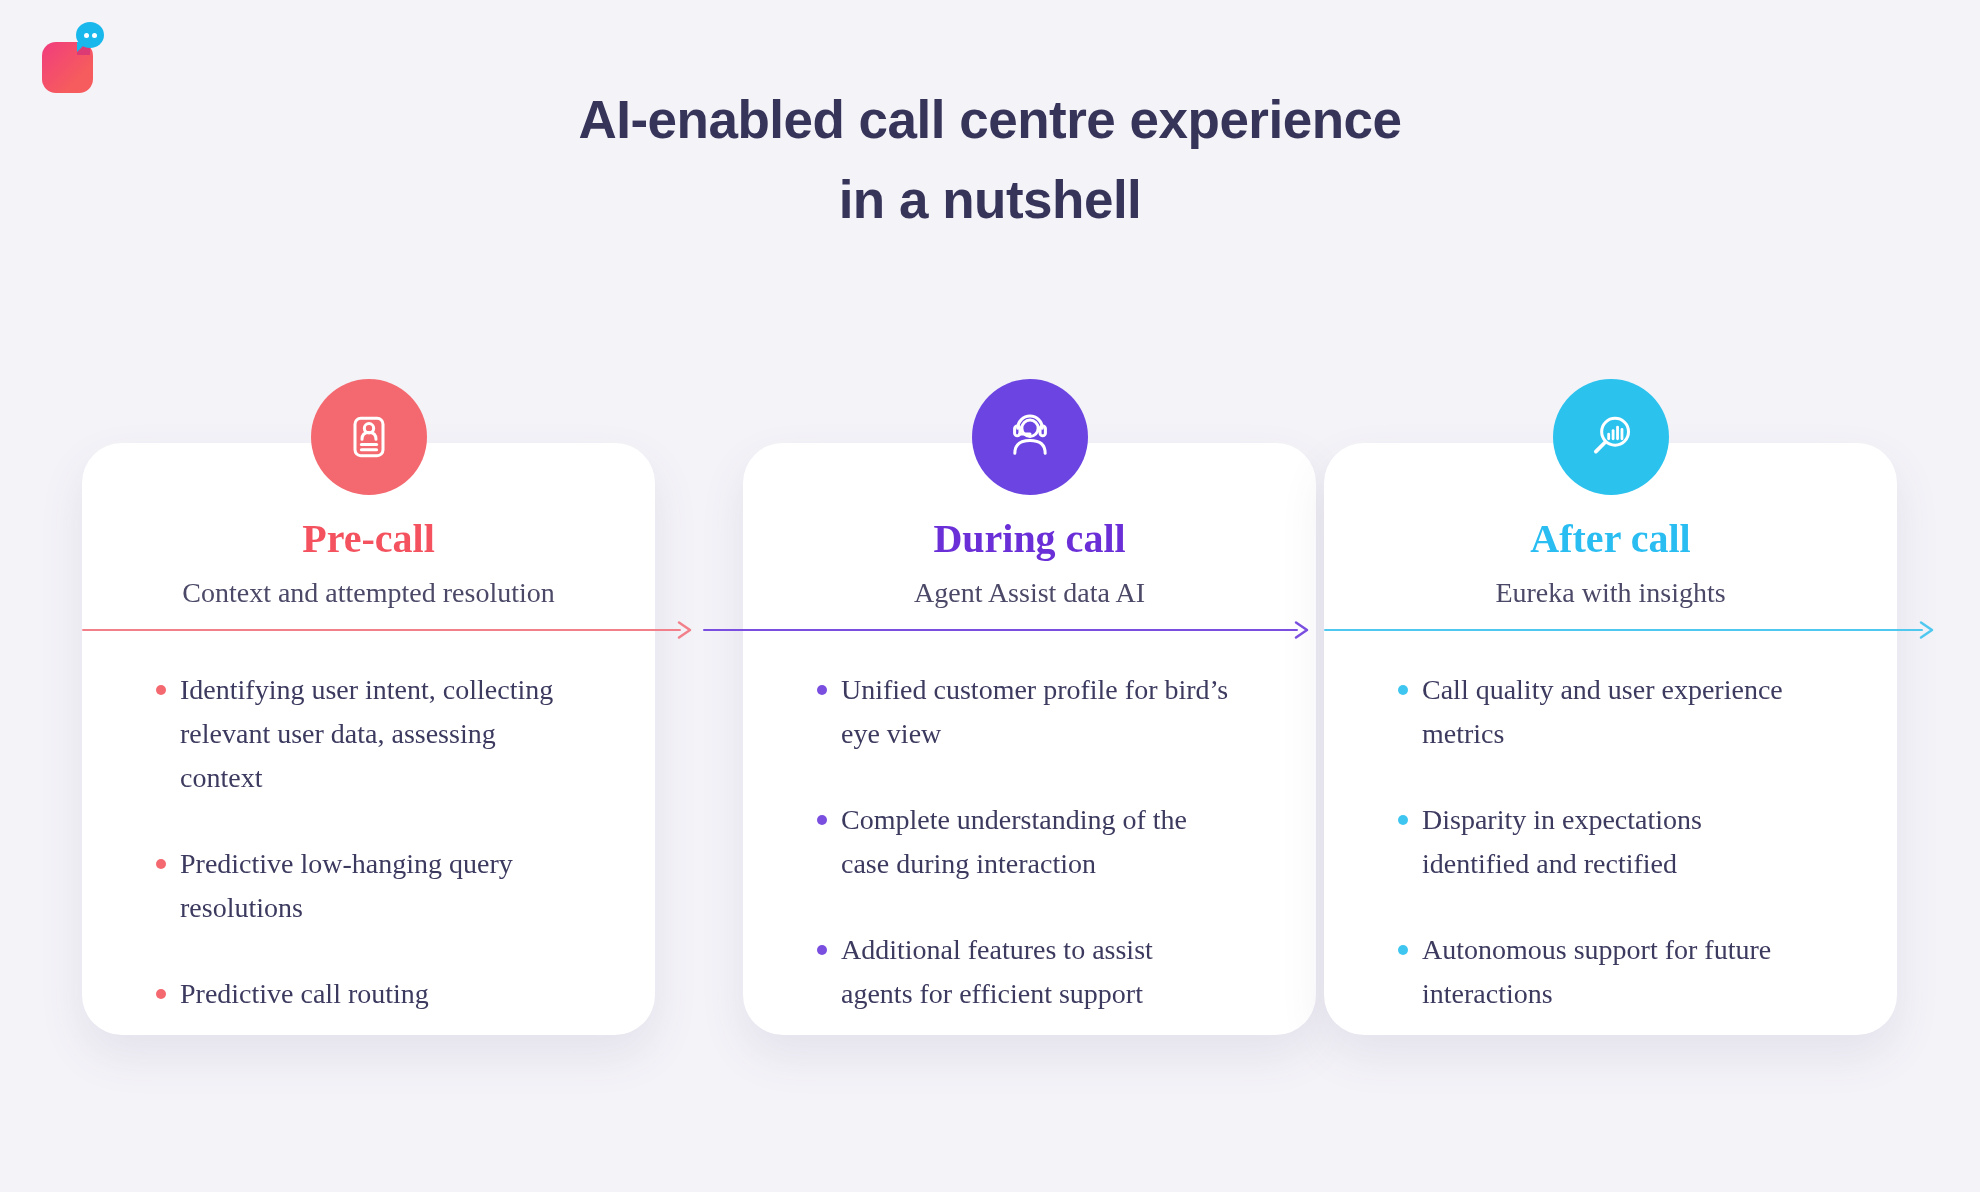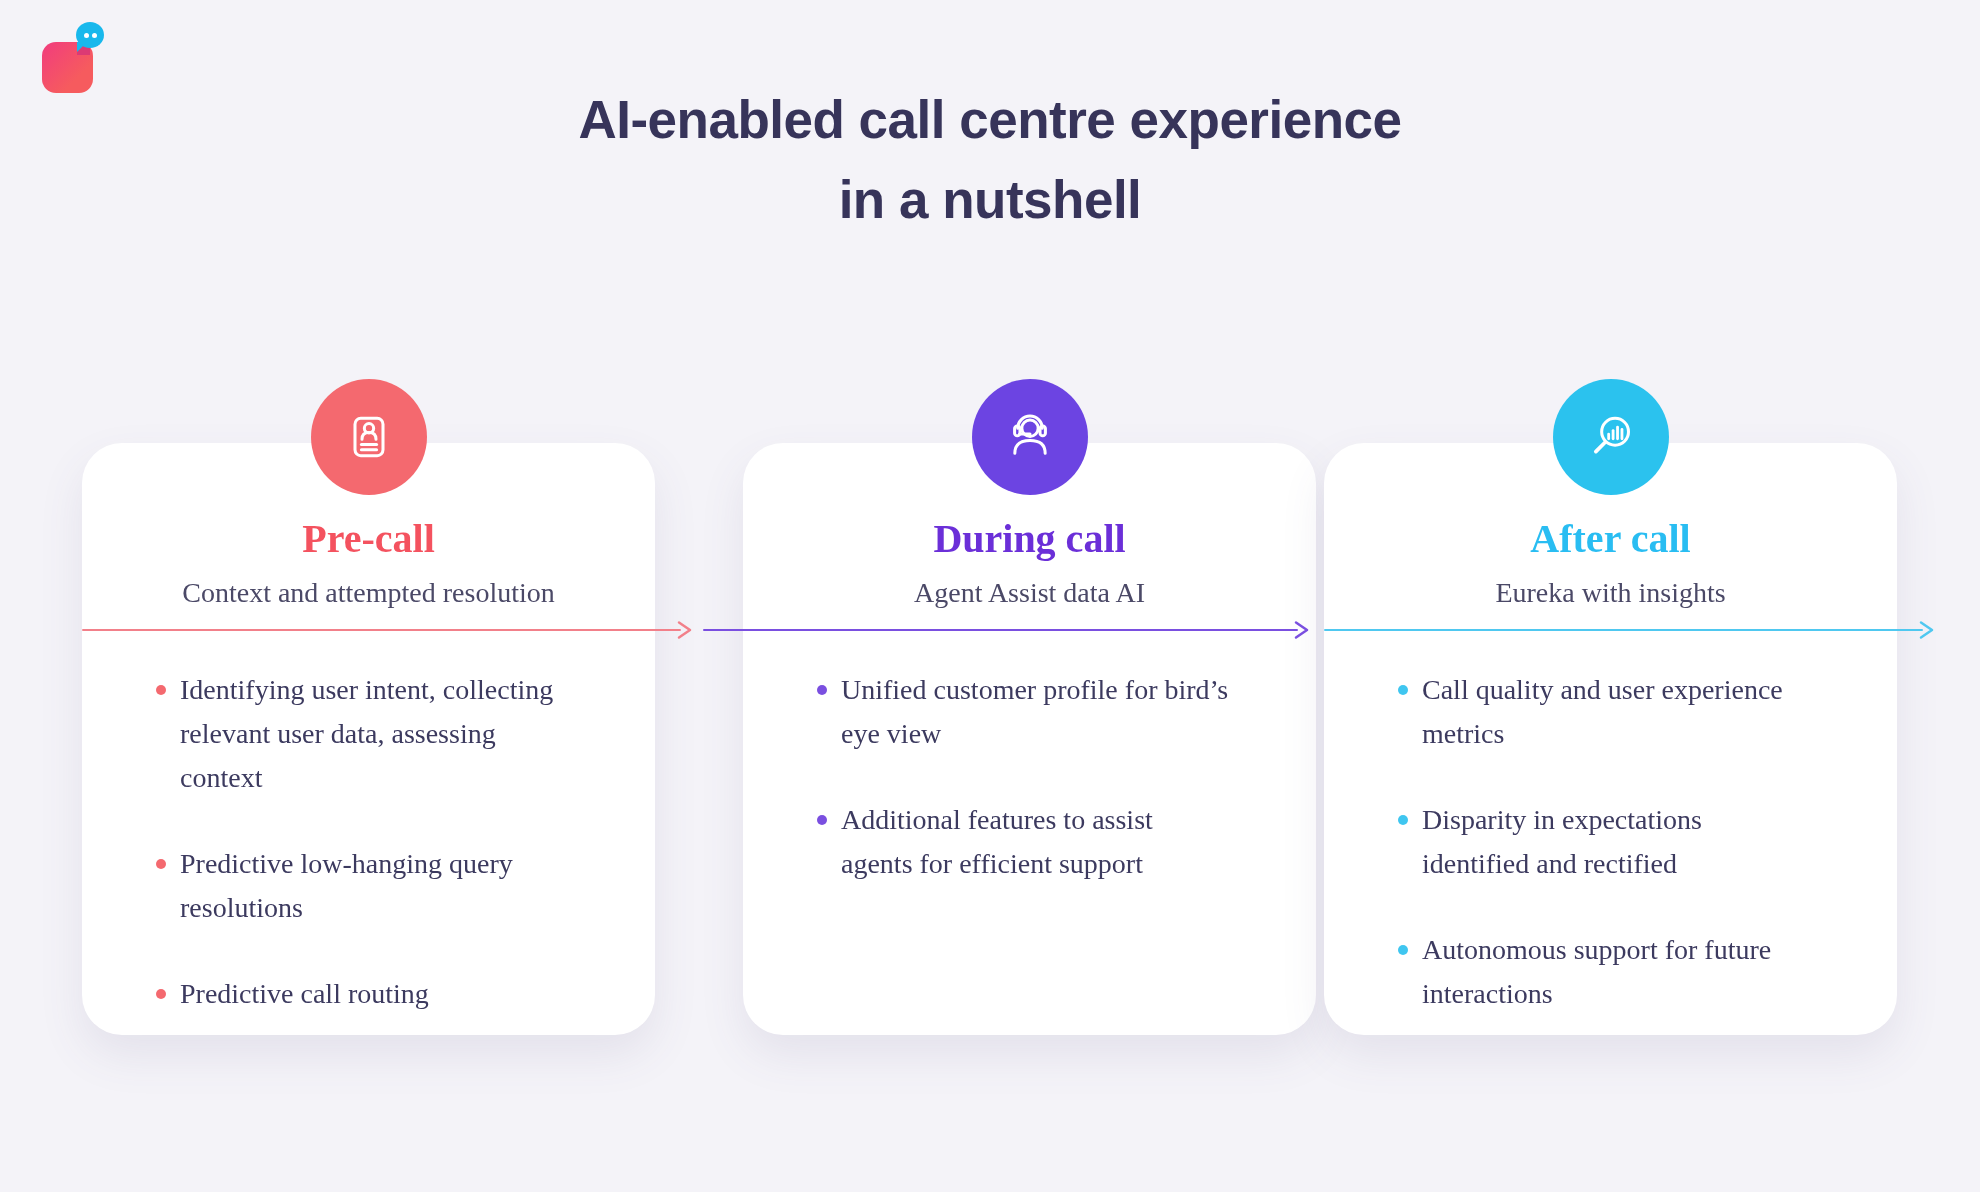--- a/index.html
+++ b/index.html
@@ -142,20 +142,22 @@
         <rect x="32.6" y="14.5" width="4.6" height="8.5" rx="2.3"></rect>
         <path d="M15 21.5h9"></path>
         <path d="M11 38c0-8 5.5-11 13-11s13 3 13 11"></path>
       </svg>
     </div>
     <h2 class="card-title">During call</h2>
     <p class="card-subtitle">Agent Assist data AI</p>
     <ul class="card-bullets">
       <li>Unified customer profile for bird’s
 eye view</li>
+      <li>Complete understanding of the
+case during interaction</li>
       <li>Additional features to assist
 agents for efficient support</li>
     </ul>
   </section>
 
   <section class="card c2" style="--title: #29bdf2; --iconbg: #2bc2ee; --dot: #3fc6f0;">
     <div class="icon-circle">
       <svg viewBox="0 0 48 48" fill="none" stroke="#ffffff" stroke-width="2.6" stroke-linecap="round" stroke-linejoin="round">
         <circle cx="27.5" cy="19.5" r="11.5"></circle>
         <line x1="19" y1="28.5" x2="11" y2="36.5" stroke-width="3.2"></line>

